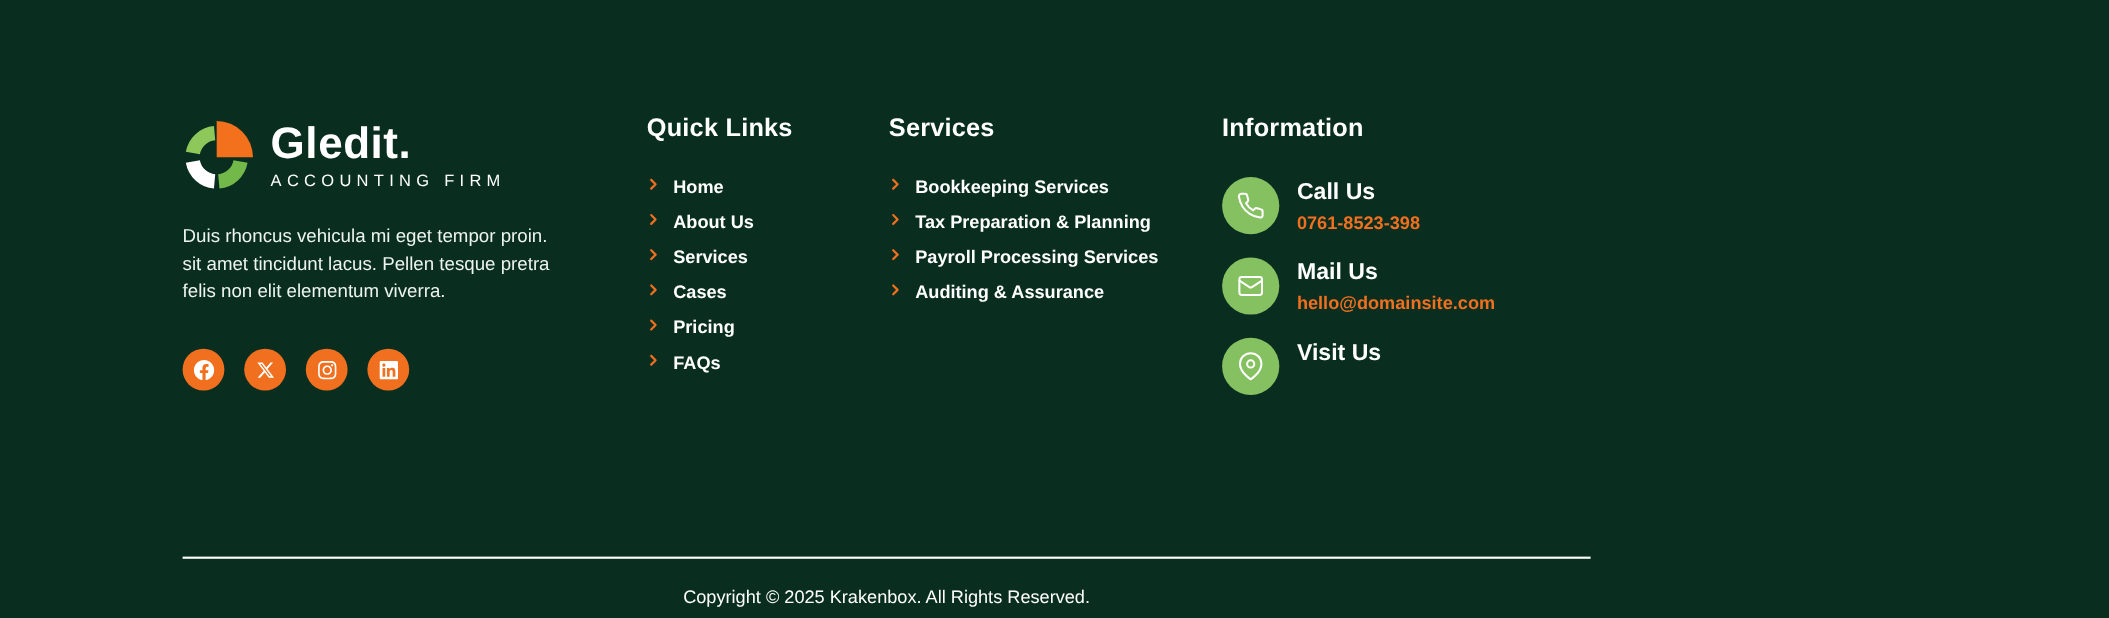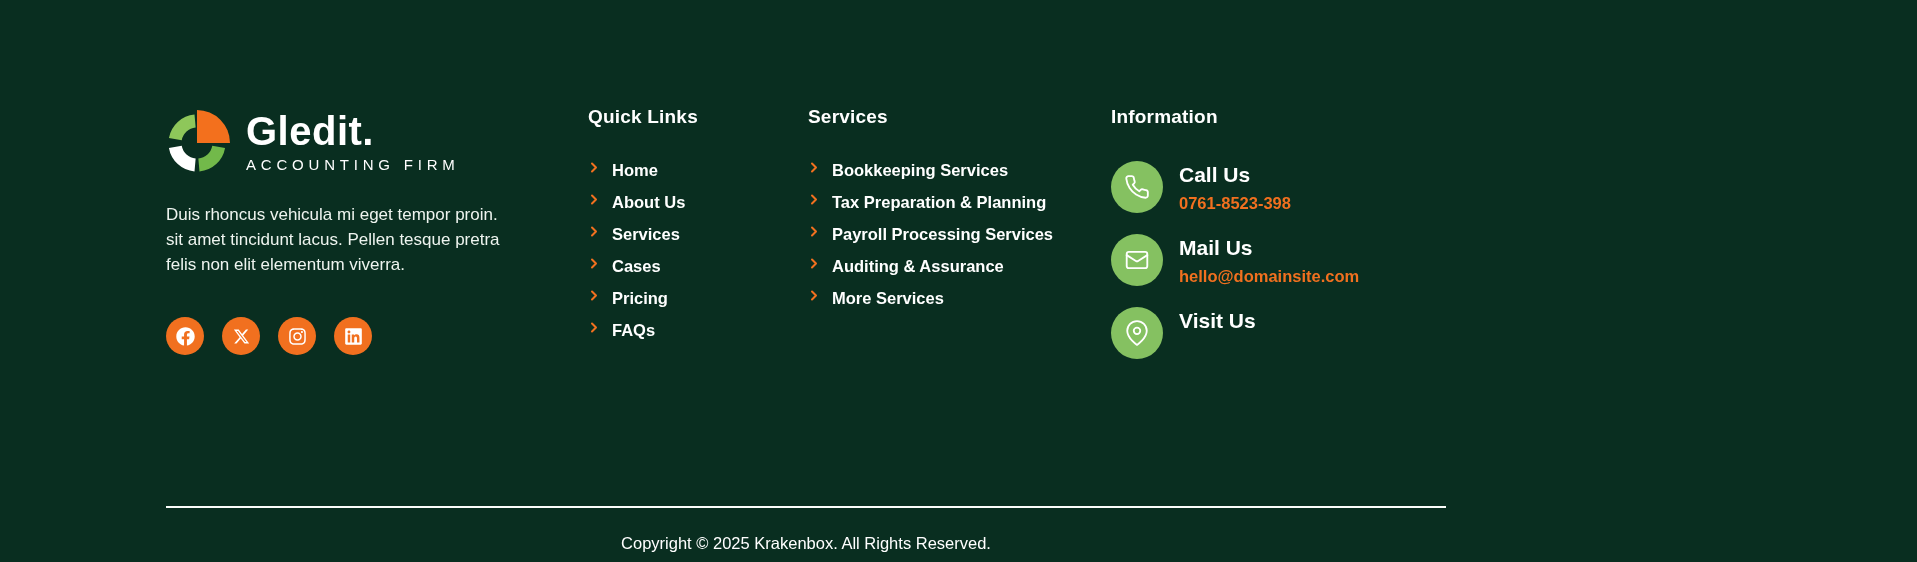--- a/index.html
+++ b/index.html
@@ -44,21 +44,21 @@
     background: #f1701f; display: flex; align-items: center; justify-content: center;
     cursor: pointer; border: none; padding: 0;
   }
   .social svg { width: 19px; height: 19px; fill: #ffffff; }
 
   
   .col-quick { width: 220px; }
   .col-services { width: 303px; }
   .col-title {
     margin: 0 0 30px 0; color: #ffffff;
-    font-size: 19px; font-weight: bold; letter-spacing: 0.2px; line-height: 29px;
+    font-size: 23px; font-weight: bold; letter-spacing: 0.2px; line-height: 29px;
   }
   ul.links { list-style: none; margin: 0; padding: 0; }
   ul.links li {
     display: flex; align-items: flex-start; gap: 12px;
     margin-bottom: 13px; cursor: pointer;
   }
   .chev { width: 12px; height: 13px; flex: none; }
   .link-label {
     color: #ffffff; font-size: 16.5px; font-weight: bold; line-height: 19px;
   }
@@ -197,26 +197,20 @@
                 <path d="M8 4l8 8-8 8" fill="none" stroke="#f1701f" stroke-width="4" stroke-linecap="round" stroke-linejoin="round"></path>
               </svg>
             <span class="link-label">Payroll Processing Services</span>
           </li>
           <li>
             <svg class="chev" viewBox="0 0 24 24">
                 <path d="M8 4l8 8-8 8" fill="none" stroke="#f1701f" stroke-width="4" stroke-linecap="round" stroke-linejoin="round"></path>
               </svg>
             <span class="link-label">Auditing &amp; Assurance</span>
           </li>
-          <li>
-            <svg class="chev" viewBox="0 0 24 24">
-                <path d="M8 4l8 8-8 8" fill="none" stroke="#f1701f" stroke-width="4" stroke-linecap="round" stroke-linejoin="round"></path>
-              </svg>
-            <span class="link-label">More Services</span>
-          </li>
         </ul>
       </div>
 
       <div class="col-info">
         <h3 class="col-title">Information</h3>
 
         <div class="info-item">
           <div class="info-bubble">
             <svg viewBox="0 0 24 24">
               <path d="M22 16.92v3a2 2 0 0 1-2.18 2 19.79 19.79 0 0 1-8.63-3.07 19.5 19.5 0 0 1-6-6 19.79 19.79 0 0 1-3.07-8.67A2 2 0 0 1 4.11 2h3a2 2 0 0 1 2 1.72 12.84 12.84 0 0 0 .7 2.81 2 2 0 0 1-.45 2.11L8.09 9.91a16 16 0 0 0 6 6l1.27-1.27a2 2 0 0 1 2.11-.45 12.84 12.84 0 0 0 2.81.7A2 2 0 0 1 22 16.92z"></path>

